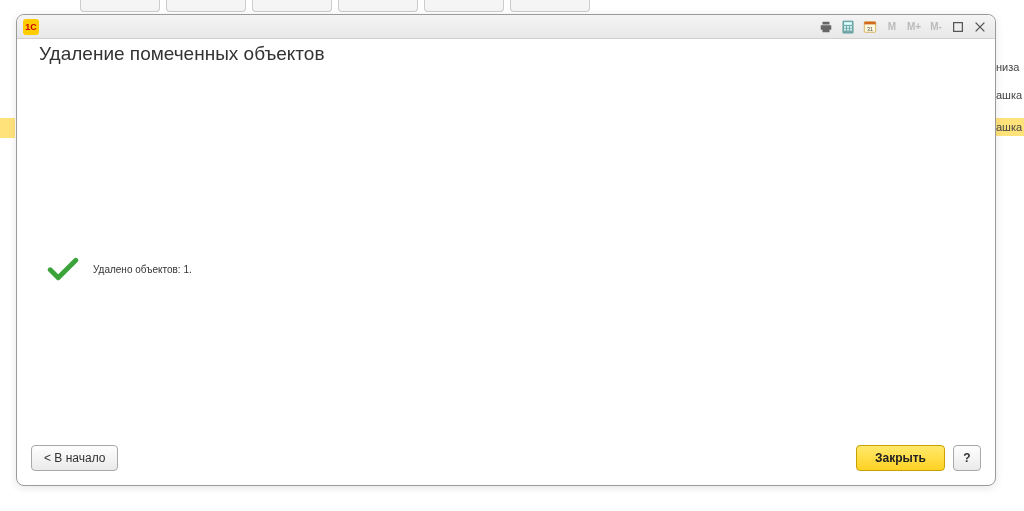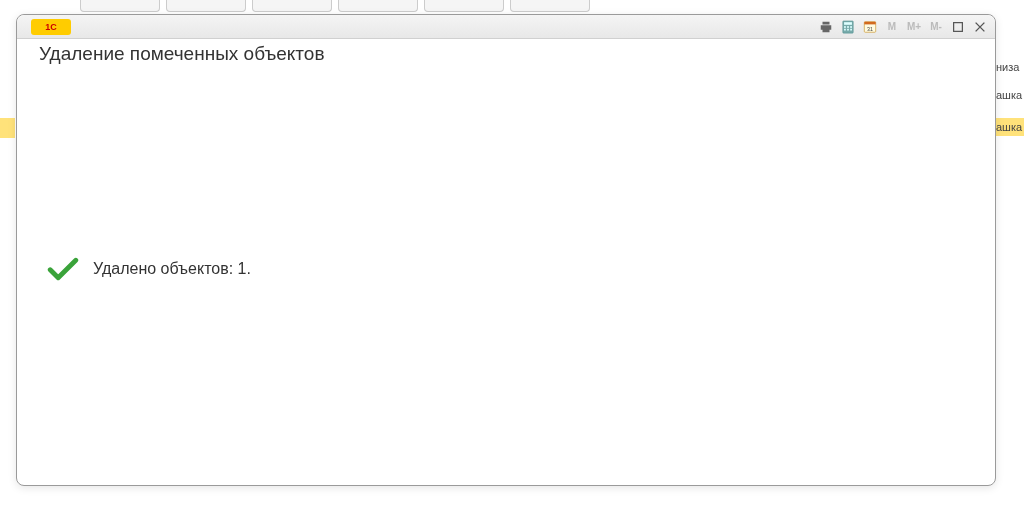--- a/index.html
+++ b/index.html
@@ -74,30 +74,29 @@
     height: 24px;
     background: linear-gradient(#f4f4f4, #e8e8e8);
     border-bottom: 1px solid #d0d0d0;
     border-radius: 8px 8px 0 0;
     display: flex;
     align-items: center;
     padding: 0 6px;
     gap: 6px;
   }
   .title-icon {
-    width: 40px; height: 16px;
+    width: 16px; height: 16px;
     background: #ffcc00;
     border-radius: 3px;
     display: flex;
     align-items: center;
     justify-content: center;
     font-size: 9px;
     font-weight: bold;
     color: #c00;
-    margin-left: 8px;
   }
   .title-text {
     color: #6a6a6a;
     font-size: 11px;
     flex: 0 0 auto;
   }
   .title-spacer { flex: 1; }
   .title-btns {
     display: flex;
     align-items: center;
@@ -135,21 +134,21 @@
     left: 30px;
     top: 218px;
     display: flex;
     align-items: center;
     gap: 14px;
   }
   .check {
     width: 32px; height: 24px;
   }
   .status-text {
-    font-size: 16px;
+    font-size: 10px;
     color: #333;
   }
   .footer {
     border-top: none;
     padding: 10px 14px 14px 14px;
     display: flex;
     align-items: center;
   }
   .btn {
     height: 26px;
@@ -245,13 +244,21 @@
   <div class="content">
     <h1 class="page-title">Удаление помеченных объектов</h1>
     <div class="status-row">
       <svg class="check" viewBox="0 0 40 30">
         <path d="M4 16 L14 26 L36 4" fill="none" stroke="#3aa33a" stroke-width="6" stroke-linecap="round" stroke-linejoin="round"></path>
       </svg>
       <span class="status-text">Удалено объектов: 1.</span>
     </div>
   </div>
 
+  <div class="footer">
+    <button class="btn">&lt; В начало</button>
+    <div class="footer-spacer"></div>
+    <div class="footer-right">
+      <button class="btn btn-primary">Закрыть</button>
+      <button class="btn btn-help">?</button>
+    </div>
+  </div>
 </div>
 
 </body></html>

